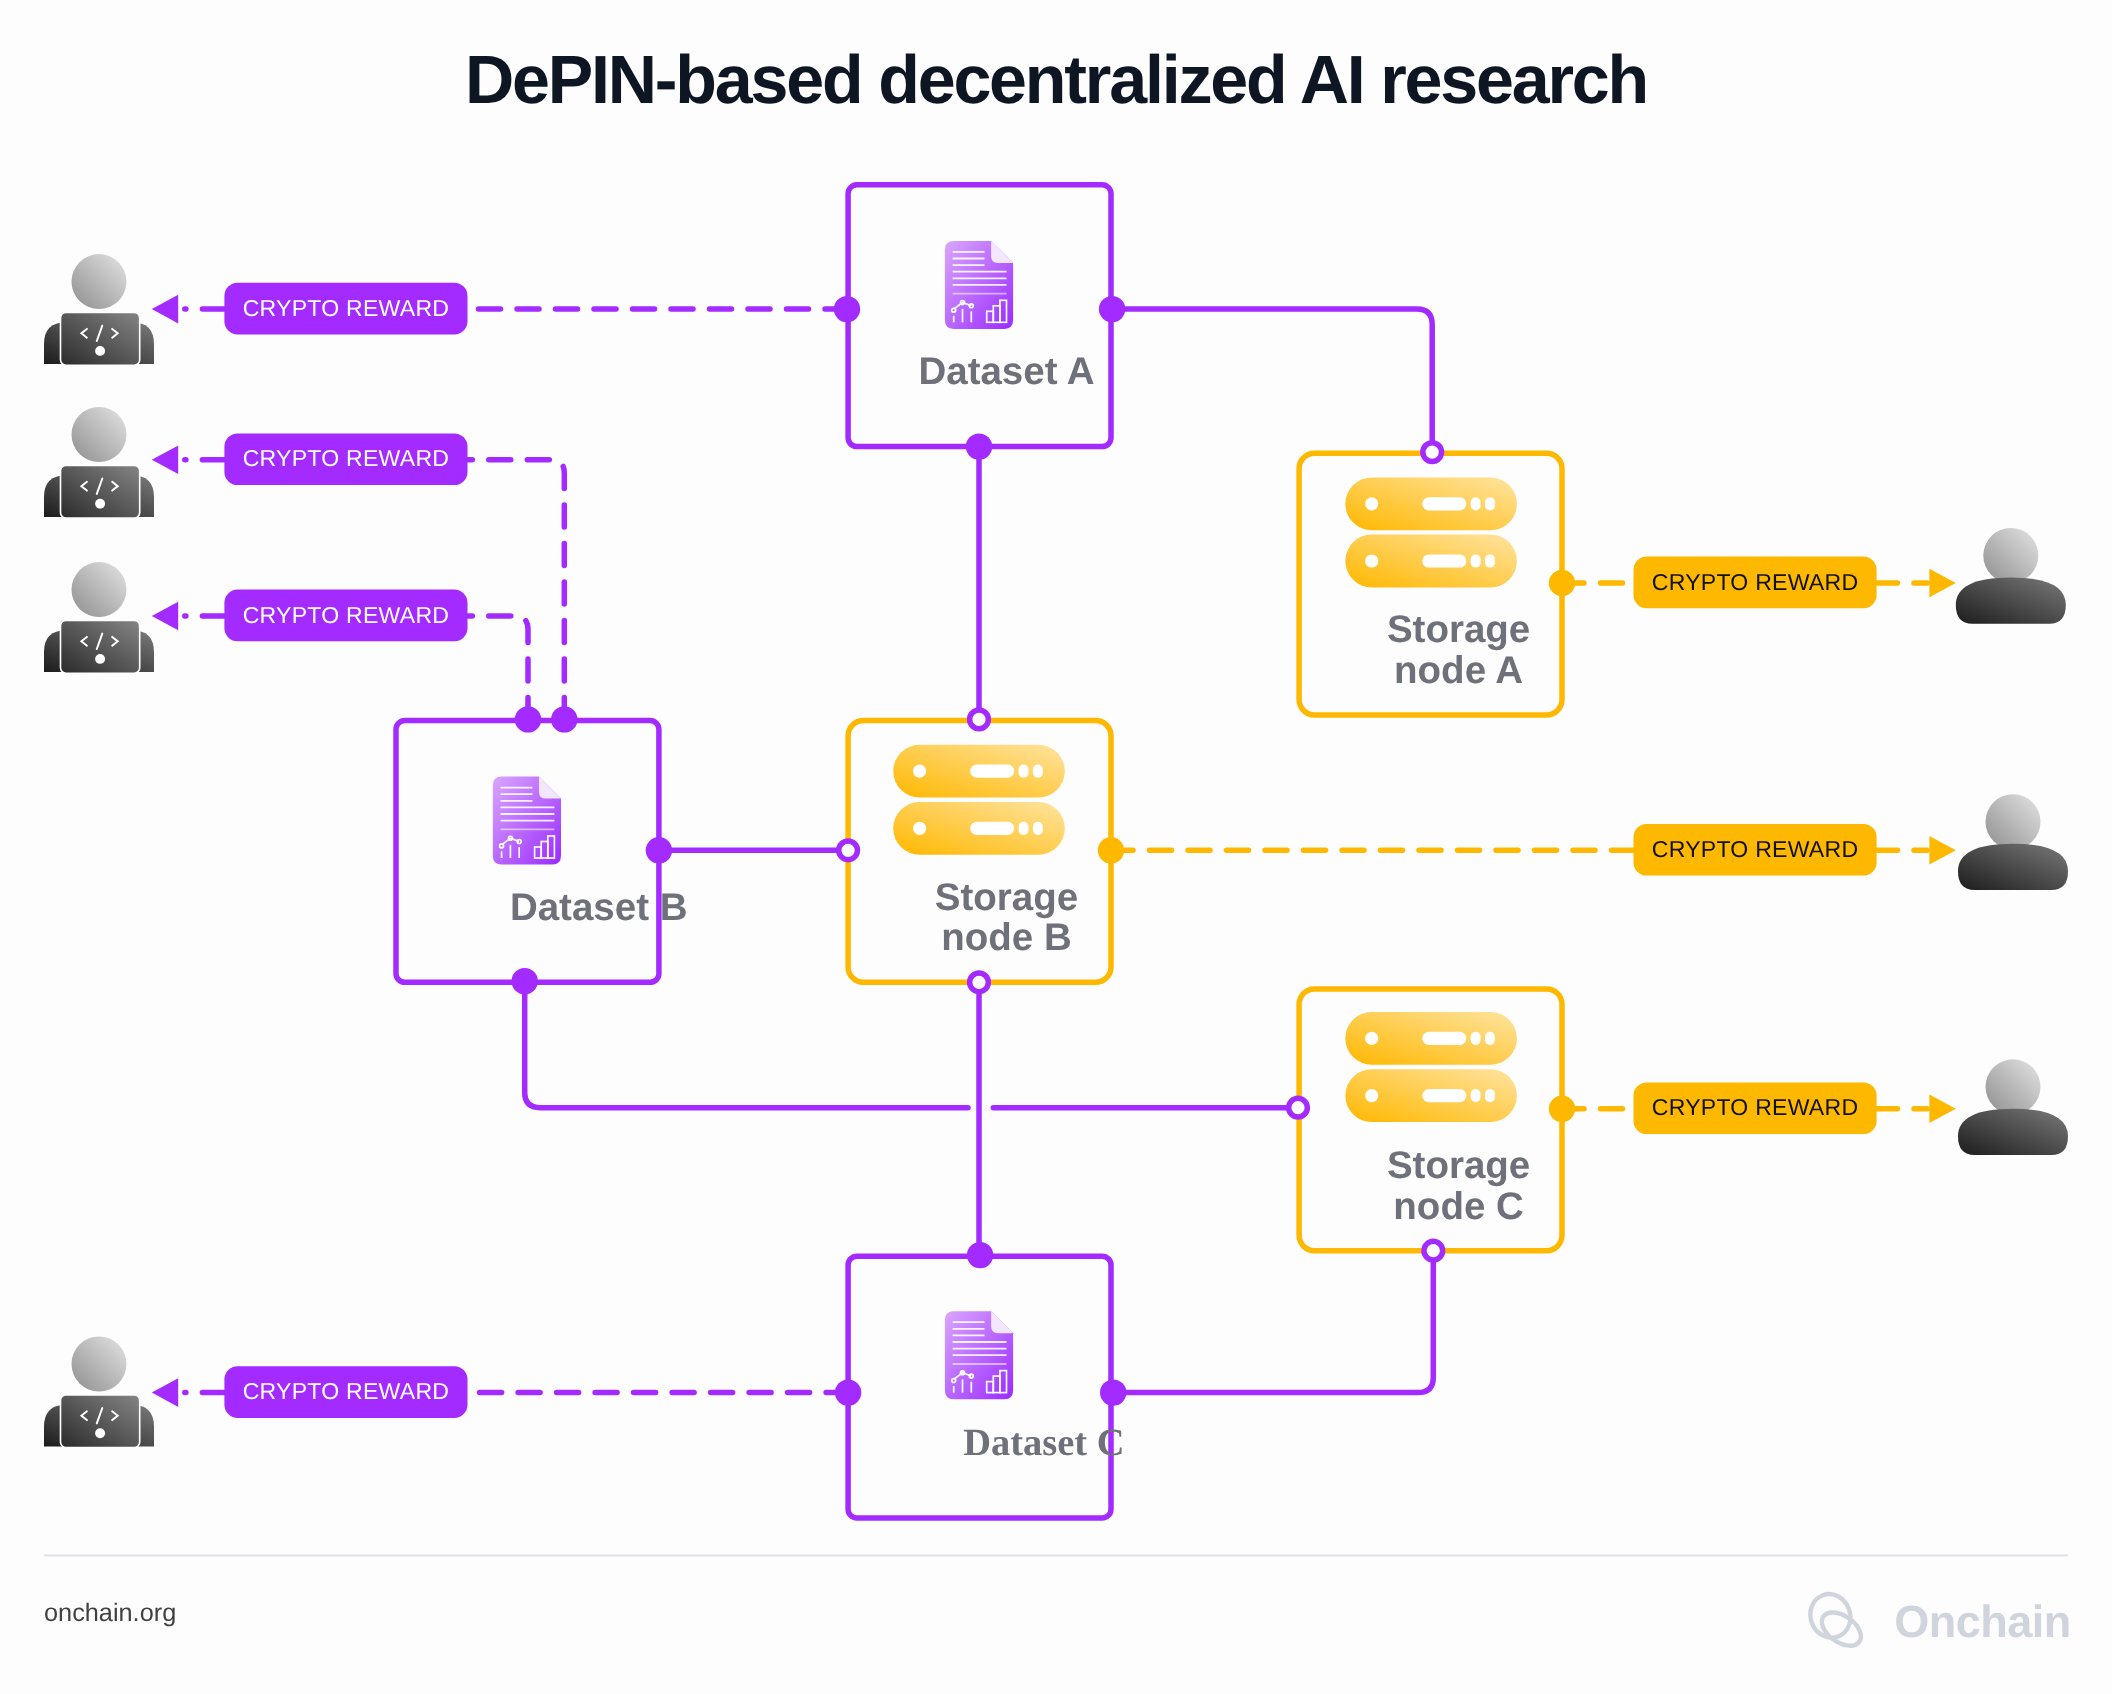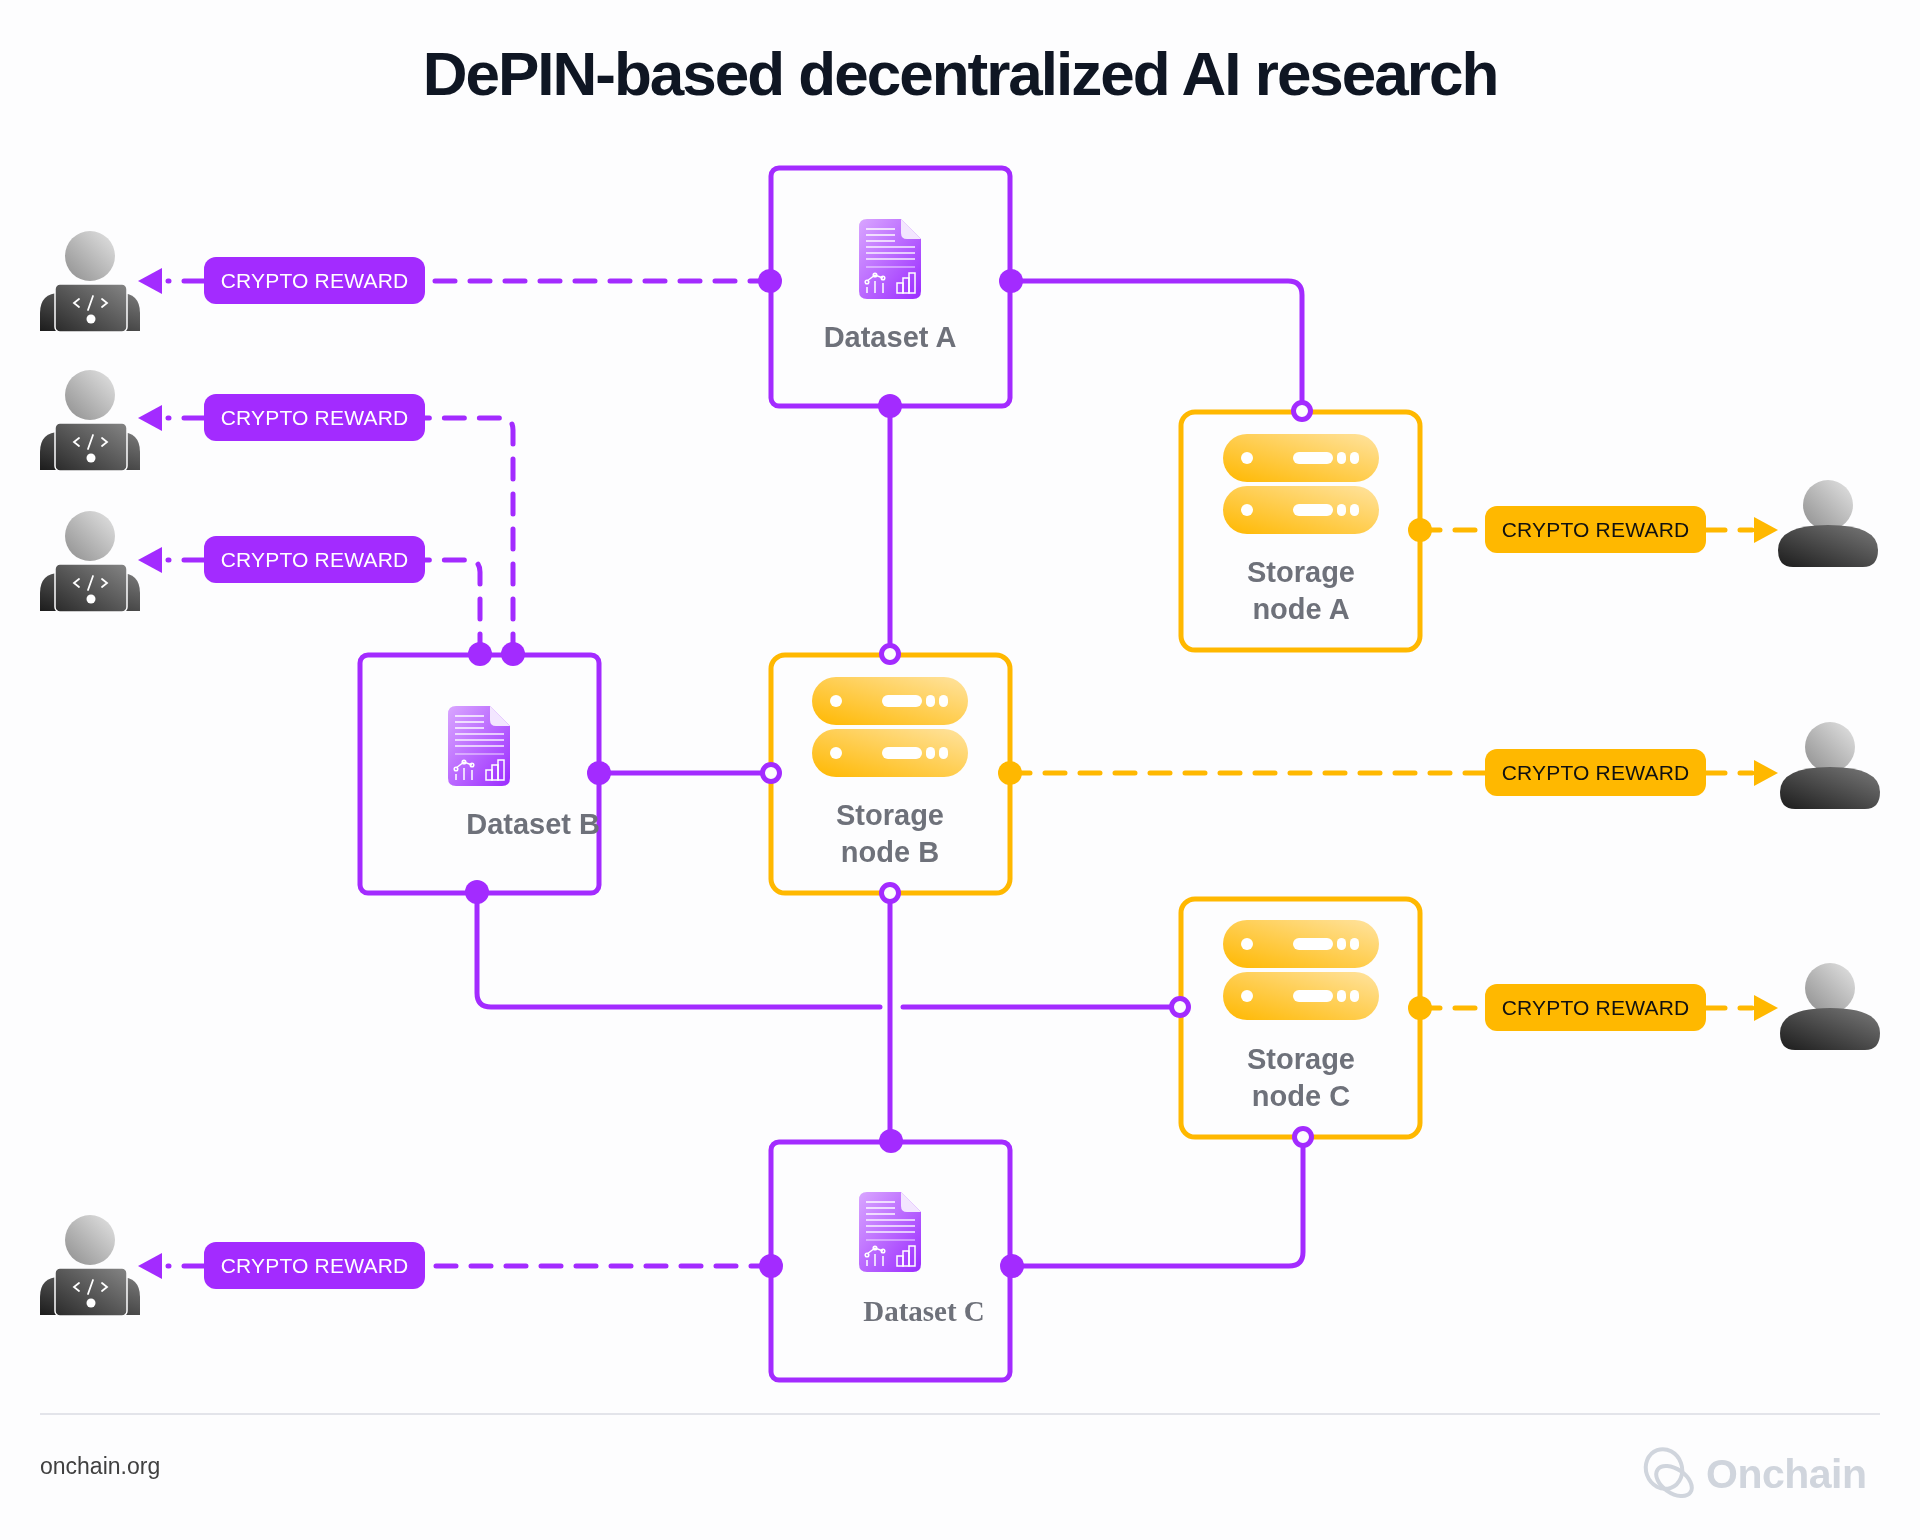--- a/index.html
+++ b/index.html
@@ -1,25 +1,25 @@
 <!DOCTYPE html>
 <html><head>
 <meta charset="utf-8">
 <style>
   html,body{margin:0;padding:0;}
   body{width:1920px;height:1540px;background:#FDFDFE;position:relative;overflow:hidden;font-family:"Liberation Sans",sans-serif;}
   .title{position:absolute;left:0;top:38px;width:1920px;text-align:center;font-size:62px;font-weight:700;color:#0F1623;letter-spacing:-2px;}
   svg.diagram{position:absolute;left:0;top:0;}
-  .box-label{position:absolute;text-align:center;color:#6E717A;font-size:29px;font-weight:700;line-height:37px;width:240px;}
+  .box-label{position:absolute;text-align:center;color:#6E717A;font-size:35px;font-weight:700;line-height:37px;width:240px;padding-left:25px;}
   .pill{position:absolute;width:221px;height:47px;border-radius:12px;display:flex;align-items:center;justify-content:center;font-size:21px;letter-spacing:0.2px;}
   .pill.purple{background:#A32BFF;color:#FFFFFF;}
   .pill.yellow{background:#FFB800;color:#111111;}
   .divider{position:absolute;left:40px;top:1413px;width:1840px;height:2px;background:#E3E4EA;}
   .footer-left{position:absolute;left:40px;top:1453px;font-size:23px;color:#404040;}
-  .footer-right{position:absolute;left:1640px;top:1445px;display:flex;align-items:center;gap:8px;}
+  .footer-right{position:absolute;left:1640px;top:1445px;display:flex;align-items:center;gap:24px;}
   .brand-text{font-size:41px;font-weight:700;color:#D0D5DD;letter-spacing:-0.5px;}
 </style>
 </head>
 <body>
 
 <div class="title">DePIN-based decentralized AI research</div>
 
 <svg class="diagram" width="1920" height="1540" viewBox="0 0 1920 1540">
   <defs>
     <linearGradient id="docGrad" x1="0" y1="0" x2="1" y2="1">

